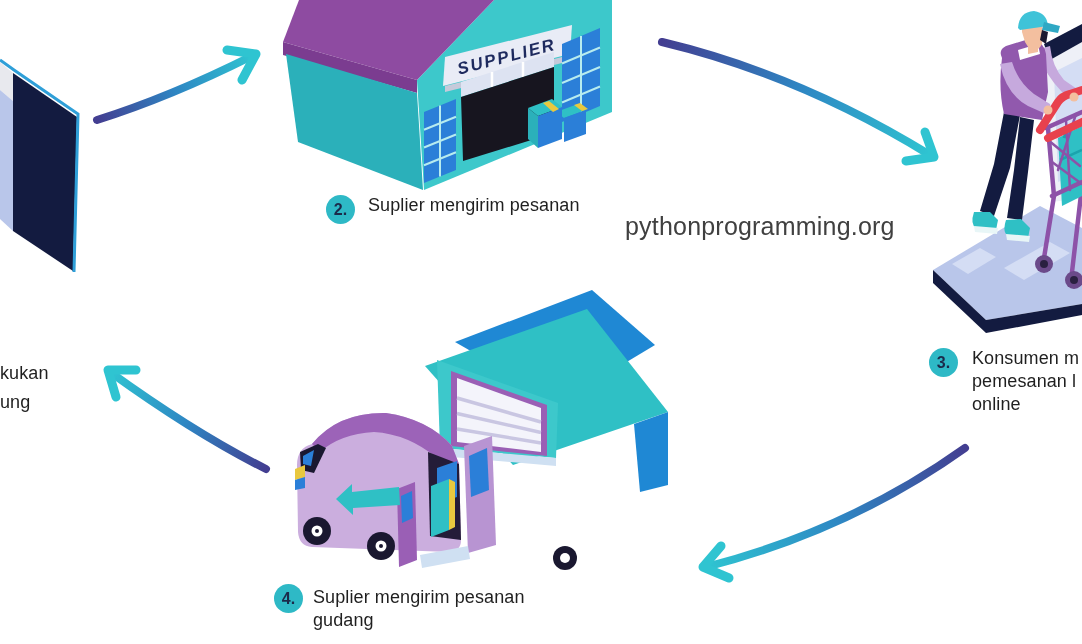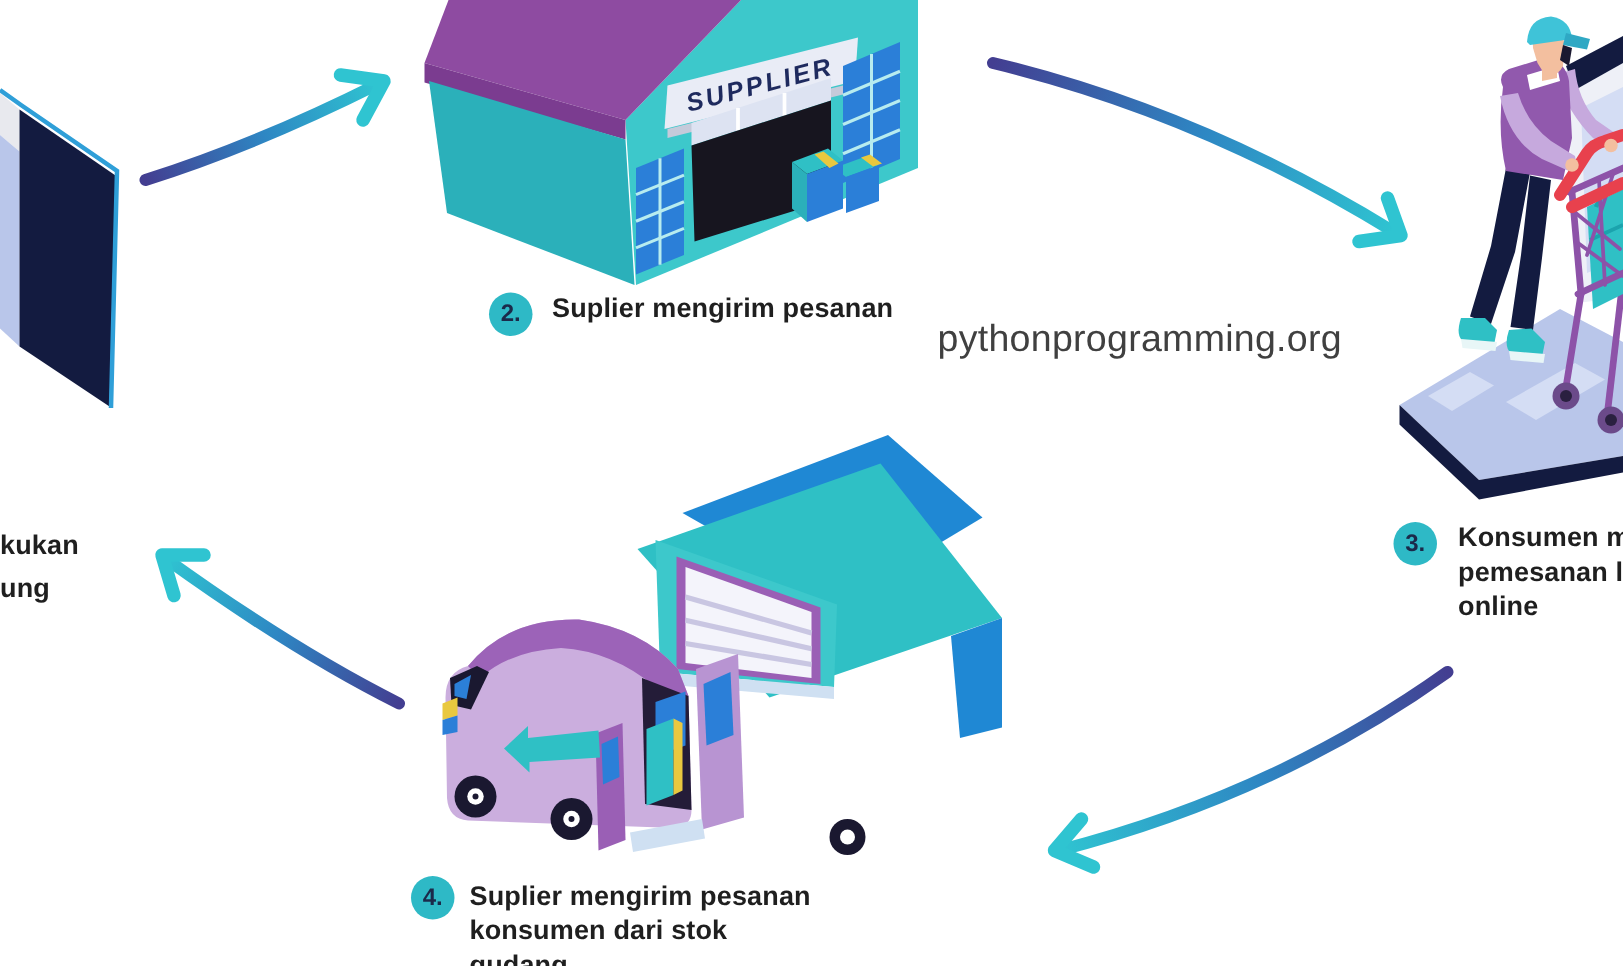--- a/index.html
+++ b/index.html
@@ -14,21 +14,21 @@
     --arrow_start:#433e91; --arrow_mid:#2e86c3; --arrow_end:#2fc4d1;
     --text:#1f1f1f; --bg:#ffffff;
   }
   *{box-sizing:border-box}
   body{margin:0;font-family:"Liberation Sans","DejaVu Sans",sans-serif;background:#888}
   .stage{position:relative;width:1082px;height:644px;background:var(--bg);overflow:hidden}
   .stage svg{position:absolute;left:0;top:0}
   .badge{position:absolute;width:29px;height:29px;border-radius:50%;background:var(--badge);
          color:var(--badge_text);font-size:16px;font-weight:700;display:flex;
          align-items:center;justify-content:center;line-height:1}
-  .step-lines{position:absolute;font-size:18px;line-height:23px;font-weight:700;
+  .step-lines{position:absolute;font-size:18px;line-height:23px;font-weight:400;
               color:var(--text);letter-spacing:.1px;white-space:nowrap}
   .step-lines.wide{line-height:29px}
   .watermark{position:absolute;left:625px;top:212px;font-size:25px;font-weight:400;
              color:#404040;letter-spacing:.2px;white-space:nowrap}
   
   .f-teal{fill:var(--teal)} .f-teal-l{fill:var(--teal_light)} .f-teal-d{fill:var(--teal_dark)}
   .f-purple{fill:var(--purple)} .f-purple-d{fill:var(--purple_dark)}
   .f-purple-m{fill:var(--purple_mid)} .f-purple-deep{fill:var(--purple_deep)}
   .f-lpurple{fill:var(--light_purple)} .f-lav{fill:var(--lavender)}
   .f-blue{fill:var(--blue)} .f-blue-b{fill:var(--blue_bright)}
@@ -215,39 +215,38 @@
       <polyline points="227,50 256,54 242,80" class="arrow-head"></polyline>
       <path d="M 662,42 Q 800,75 930,155" stroke="url(#g2)" class="arrow"></path>
       <polyline points="906,161 934,157 925,132" class="arrow-head"></polyline>
       <path d="M 965,448 Q 850,530 706,567" stroke="url(#g3)" class="arrow"></path>
       <polyline points="729,578 703,567 721,546" class="arrow-head"></polyline>
       <path d="M 266,469 Q 196,434 110,372" stroke="url(#g4)" class="arrow"></path>
       <polyline points="116,397 108,370 136,370" class="arrow-head"></polyline>
     </g>
   </svg>
 
-  <div class="step-lines wide" style="left:0;top:349px">
+  <div class="step-lines wide" style="left:0;top:359px">
     <div>kukan</div>
     <div>ung</div>
   </div>
 
   <div class="badge" style="left:326px;top:195px">2.</div>
   <div class="step-lines" style="left:368px;top:194px">
     <div>Suplier mengirim pesanan</div>
   </div>
 
   <div class="badge" style="left:929px;top:348px">3.</div>
   <div class="step-lines" style="left:972px;top:347px">
     <div>Konsumen m</div>
     <div>pemesanan l</div>
     <div>online</div>
   </div>
 
   <div class="badge" style="left:274px;top:584px">4.</div>
   <div class="step-lines" style="left:313px;top:586px">
     <div>Suplier mengirim pesanan</div>
-    <div>konsumen dari stok</div>
     <div>gudang</div>
   </div>
 
   <div class="watermark">pythonprogramming.org</div>
 
 </div>
 
 </body></html>

